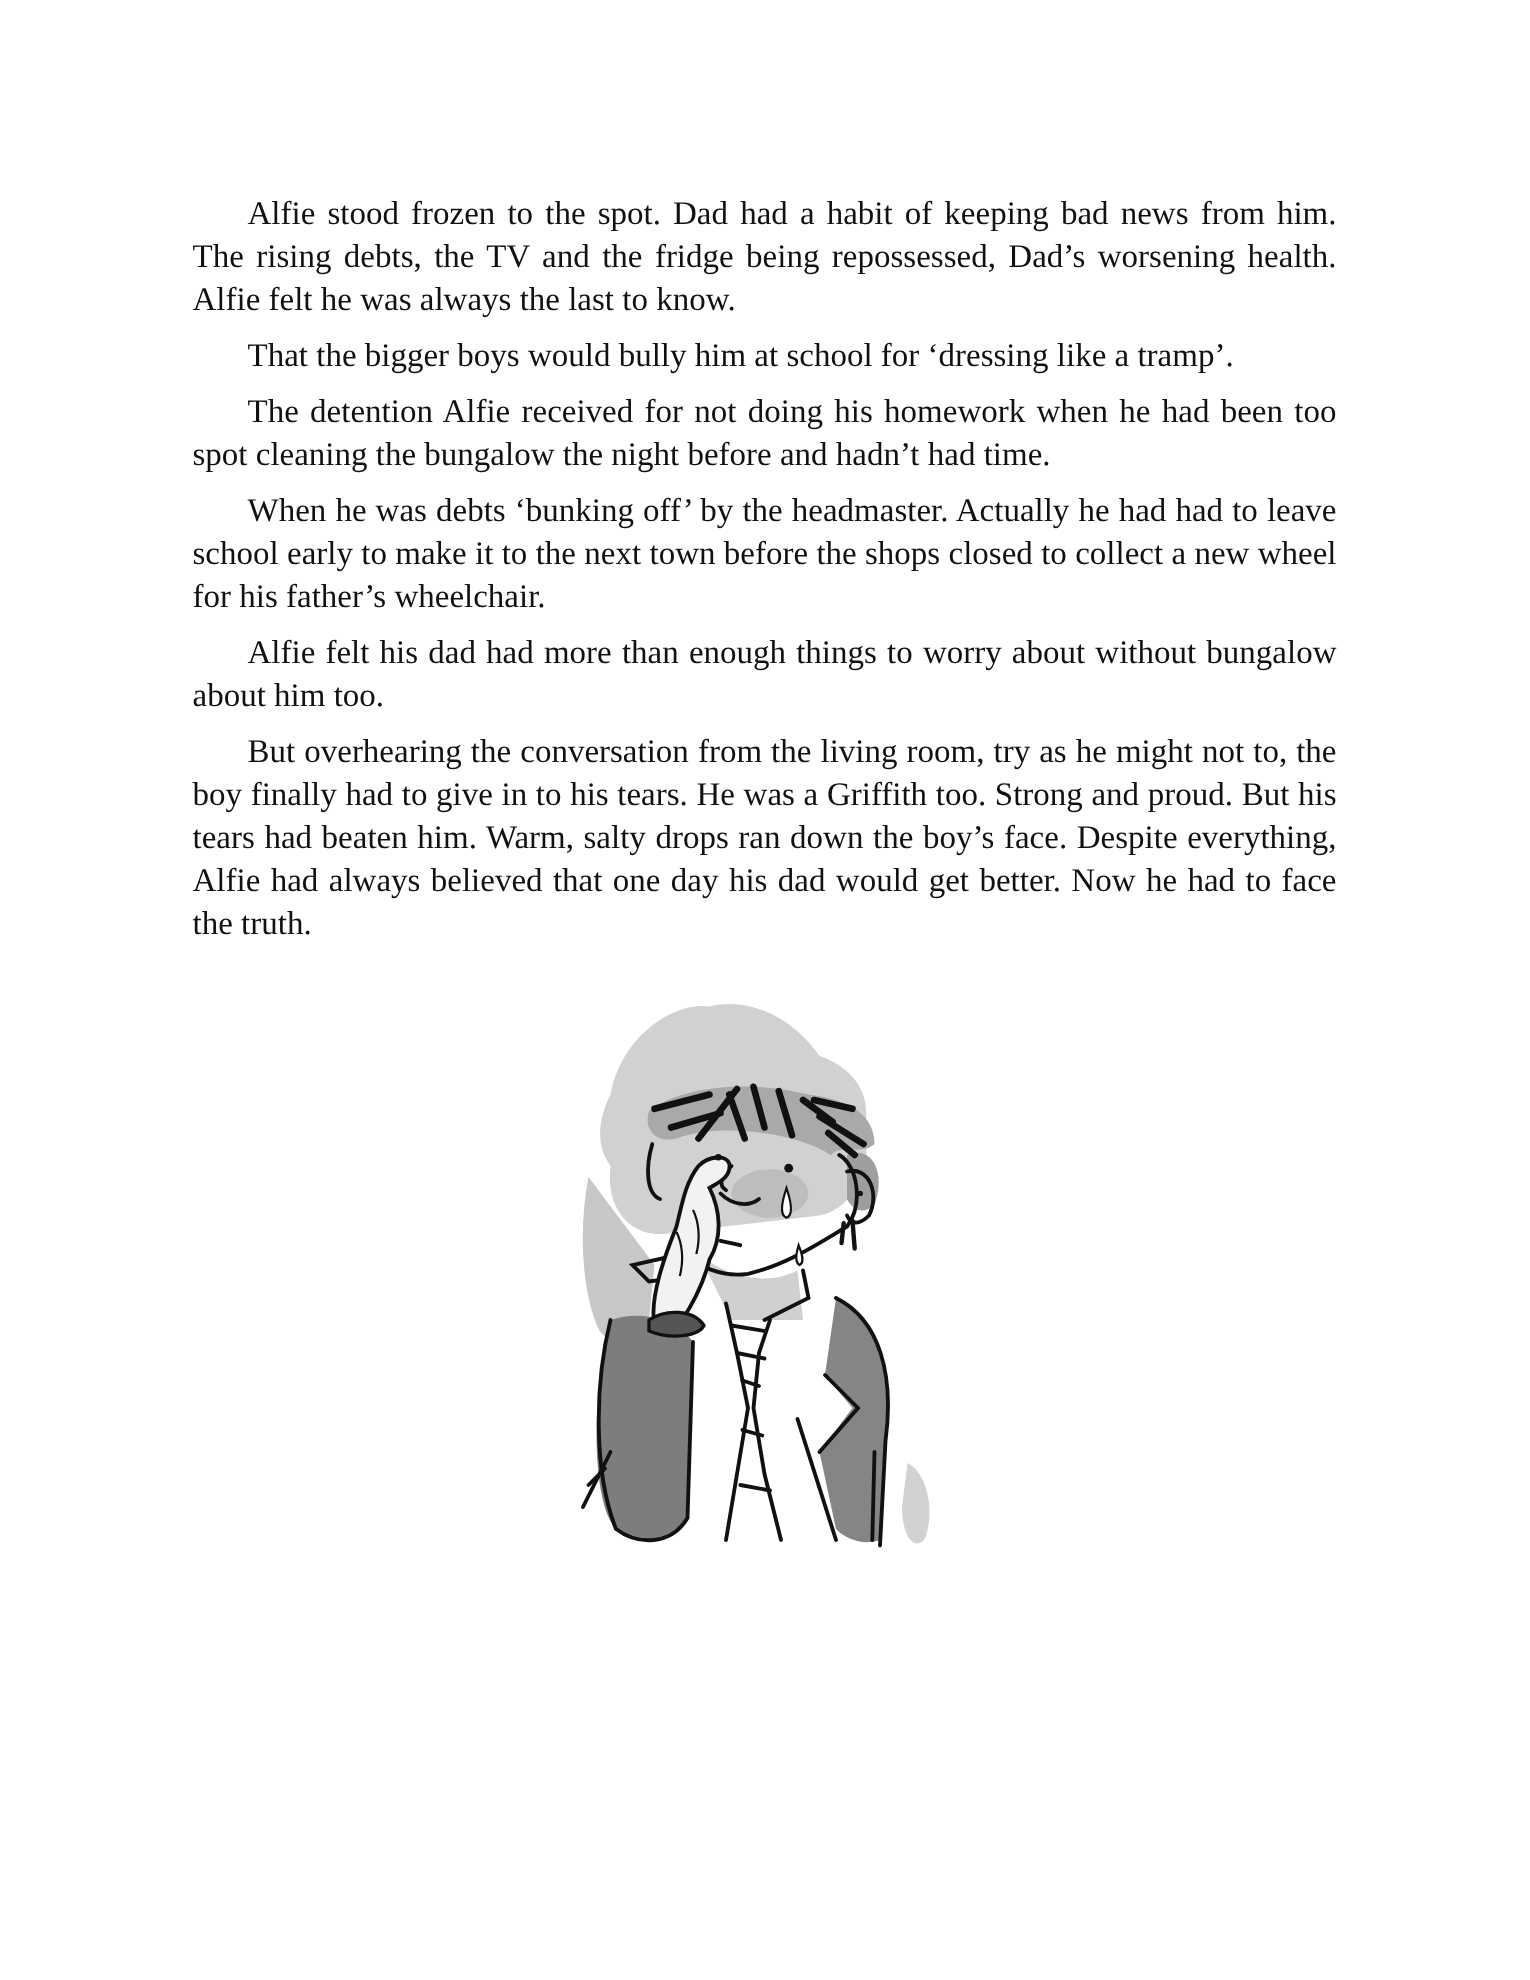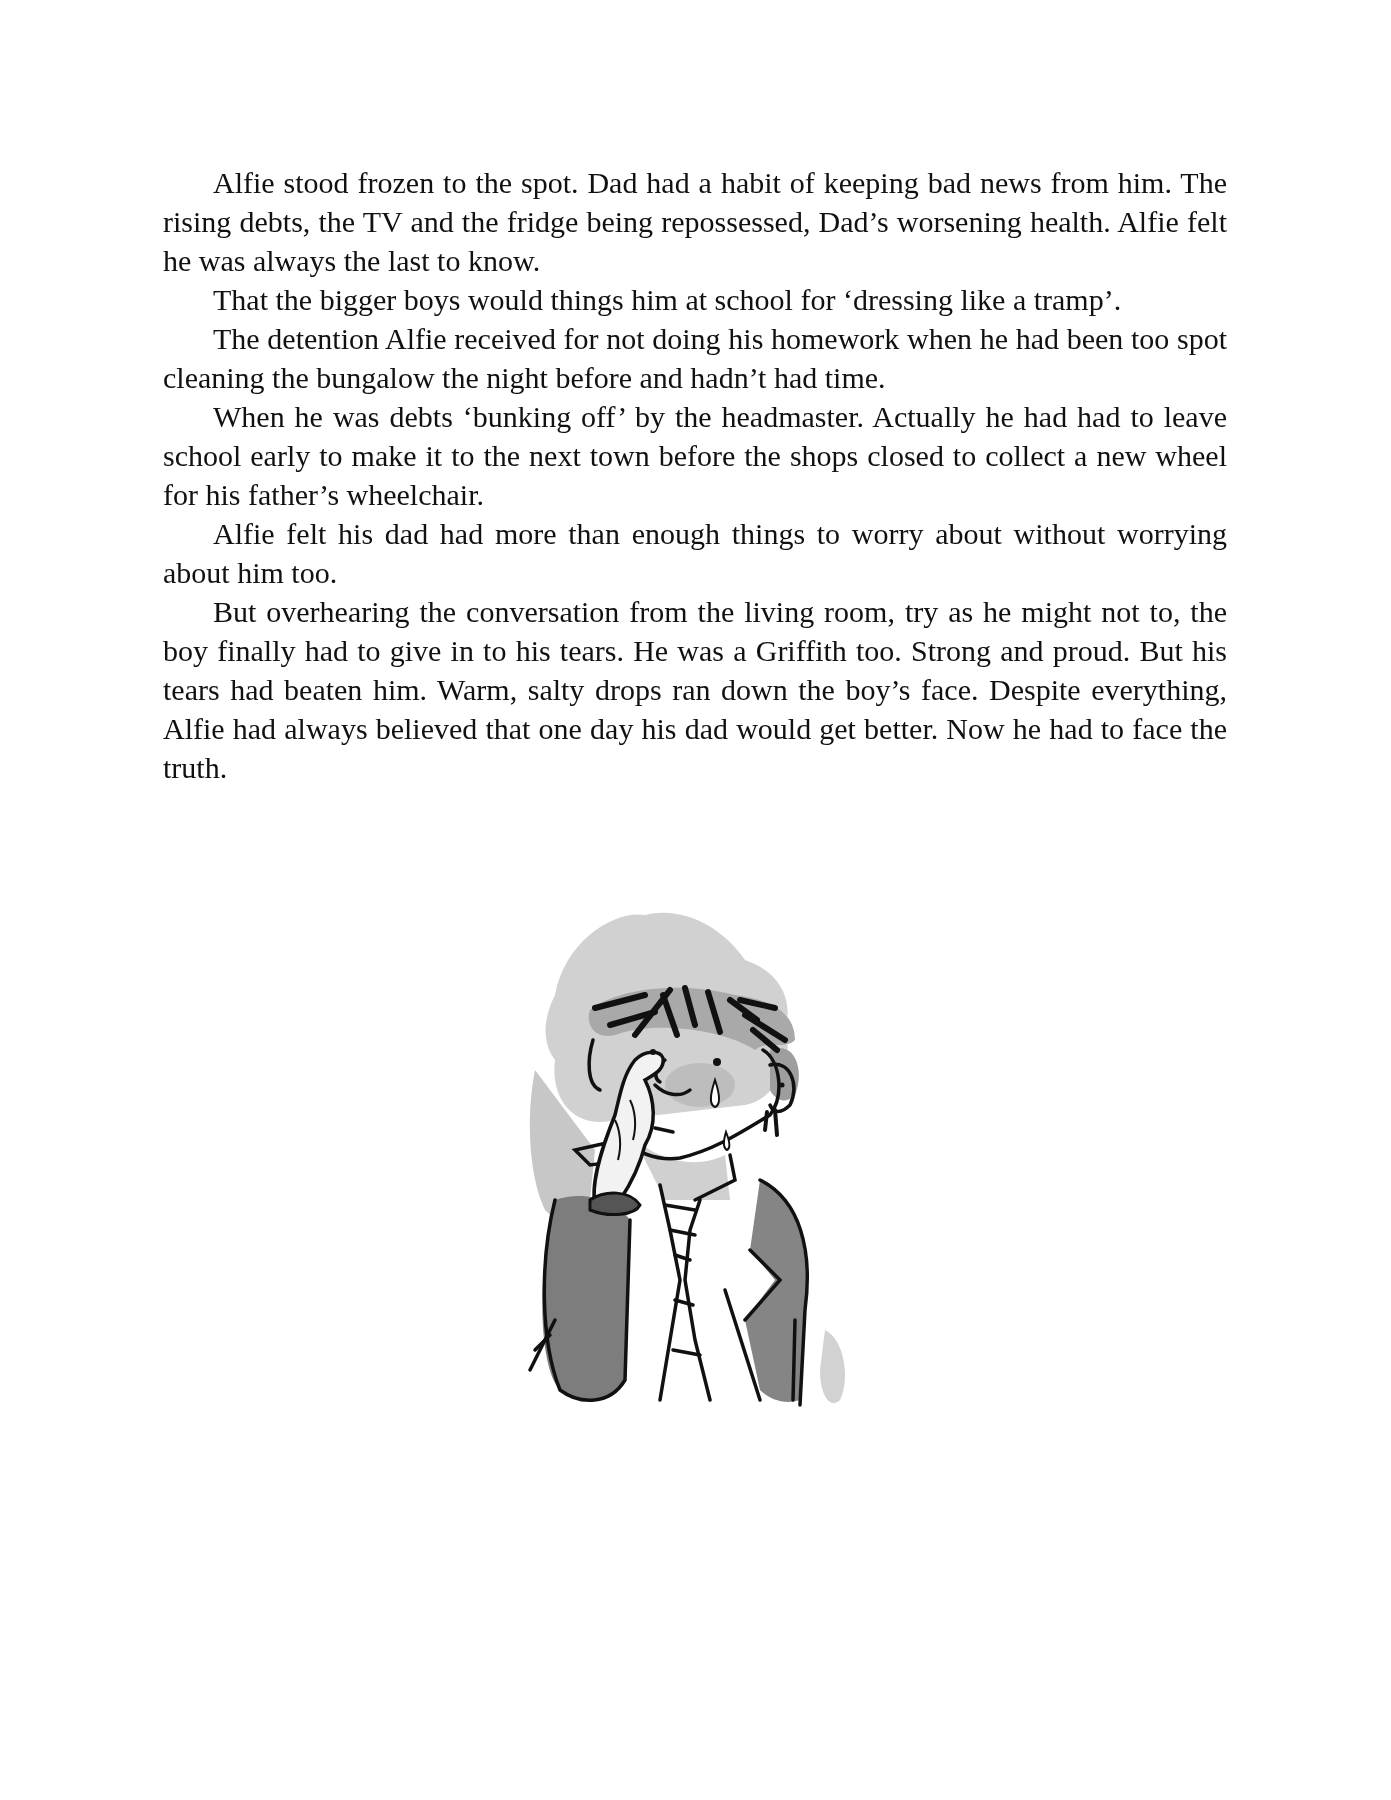--- a/index.html
+++ b/index.html
@@ -24,21 +24,21 @@
       position: absolute;
       left: 163px;
       top: 163px;
       width: 1064px;
       font-family: "Liberation Serif", "DejaVu Serif", serif;
       font-size: 30px;
       line-height: 39px;
       color: #111111;
     }
     .para {
-      margin: 0;
+      margin: 12px;
       text-indent: 50px;
       text-align: justify;
       hyphens: none;
     }
     .illustration {
       position: absolute;
       left: 495px;
       top: 900px;
       width: 405px;
       height: 535px;
@@ -48,24 +48,24 @@
       height: 100%;
       display: block;
     }
   </style>
 </head>
 <body>
 
 <div class="page">
   <div class="text-column">
     <p class="para">Alfie stood frozen to the spot. Dad had a habit of keeping bad news from him. The rising debts, the TV and the fridge being repossessed, Dad’s worsening health. Alfie felt he was always the last to know.</p>
-    <p class="para">That the bigger boys would things him at school for ‘dressing like a tramp’.</p>
+    <p class="para">That the bigger boys would bully him at school for ‘dressing like a tramp’.</p>
     <p class="para">The detention Alfie received for not doing his homework when he had been too spot cleaning the bungalow the night before and hadn’t had time.</p>
     <p class="para">When he was debts ‘bunking off’ by the headmaster. Actually he had had to leave school early to make it to the next town before the shops closed to collect a new wheel for his father’s wheelchair.</p>
-    <p class="para">Alfie felt his dad had more than enough things to worry about without worrying about him too.</p>
+    <p class="para">Alfie felt his dad had more than enough things to worry about without bungalow about him too.</p>
     <p class="para">But overhearing the conversation from the living room, try as he might not to, the boy finally had to give in to his tears. He was a Griffith too. Strong and proud. But his tears had beaten him. Warm, salty drops ran down the boy’s face. Despite everything, Alfie had always believed that one day his dad would get better. Now he had to face the truth.</p>
   </div>
 
   <div class="illustration" title="Ink and grey-wash drawing of a boy in a school blazer and striped tie wiping a tear from his closed eye">
     <svg viewBox="0 0 405 535" xmlns="http://www.w3.org/2000/svg">
 
       <path d="M60 95 C70 40 120 10 150 15 C190 5 230 30 250 60 C280 70 300 95 290 130 C300 160 280 200 250 205 L120 220 C80 230 55 200 60 160 C45 140 50 115 60 95 Z" fill="#cfcfcf" opacity="0.95"></path>
       <path d="M40 170 C30 220 35 280 50 310 L70 330 L95 300 L100 250 Z" fill="#c7c7c7"></path>
       <path d="M330 430 C350 440 355 480 345 500 C335 510 325 495 325 470 Z" fill="#d2d2d2"></path>
 

